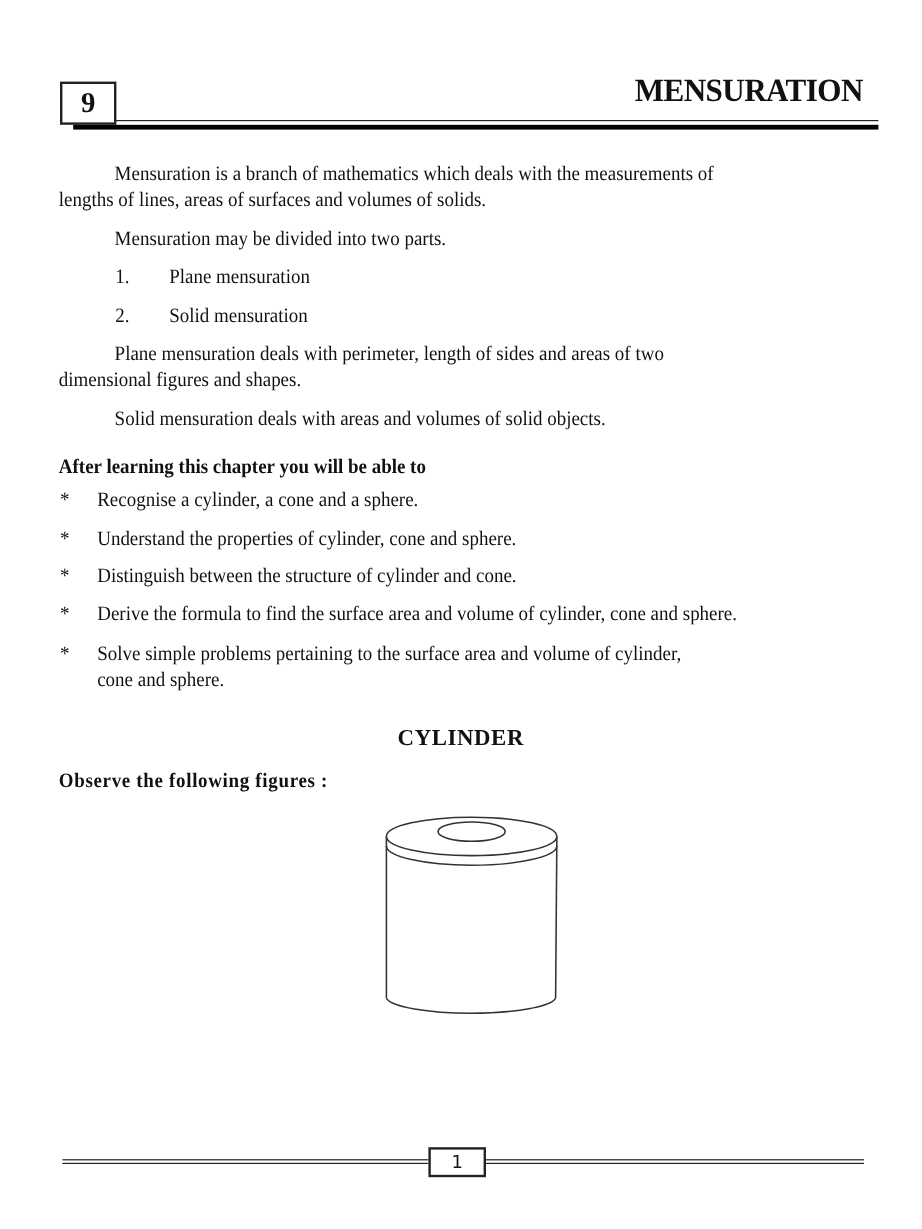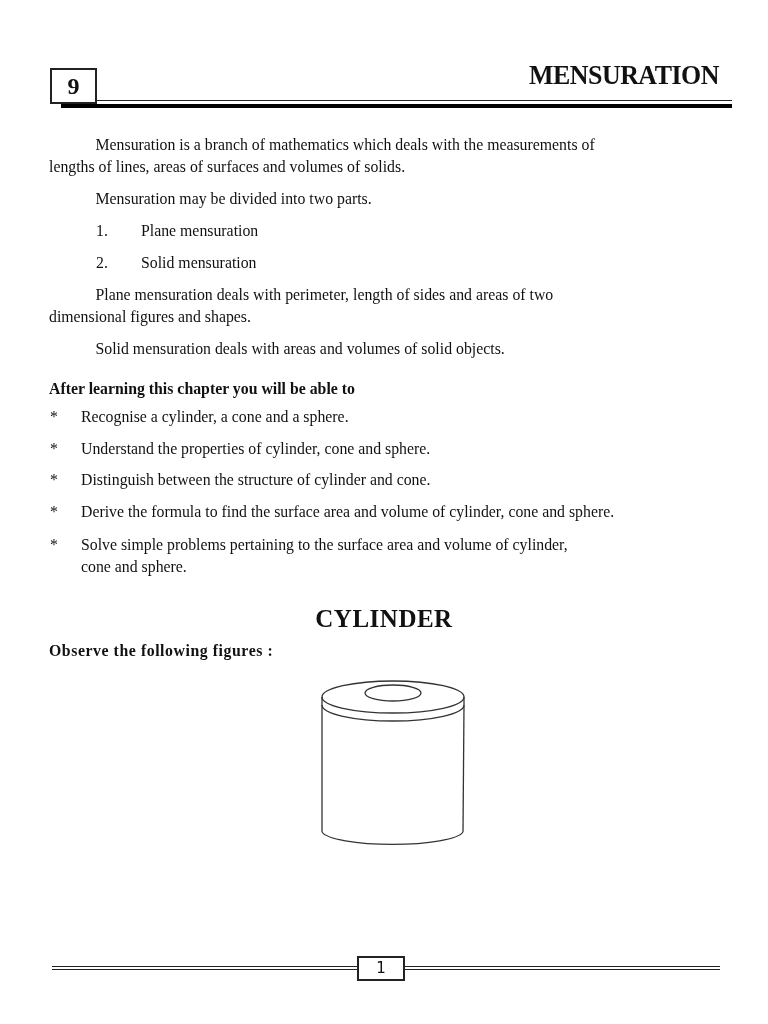--- a/index.html
+++ b/index.html
@@ -65,21 +65,21 @@
     .num { left: 96px; }
     .numlabel { left: 141px; }
     .star { left: 50px; font-size: 17px; }
     .bullet-text { left: 81px; }
 
     .section-title {
       left: 0; width: 768px;
       top: 605px;
       text-align: center;
       font-weight: bold;
-      font-size: 25px;
+      font-size: 19px;
       letter-spacing: 0.5px;
     }
 
     
     .figure { left: 300px; top: 670px; }
 
     
     .foot-line {
       left: 52px; height: 1px; background: #222;
     }

